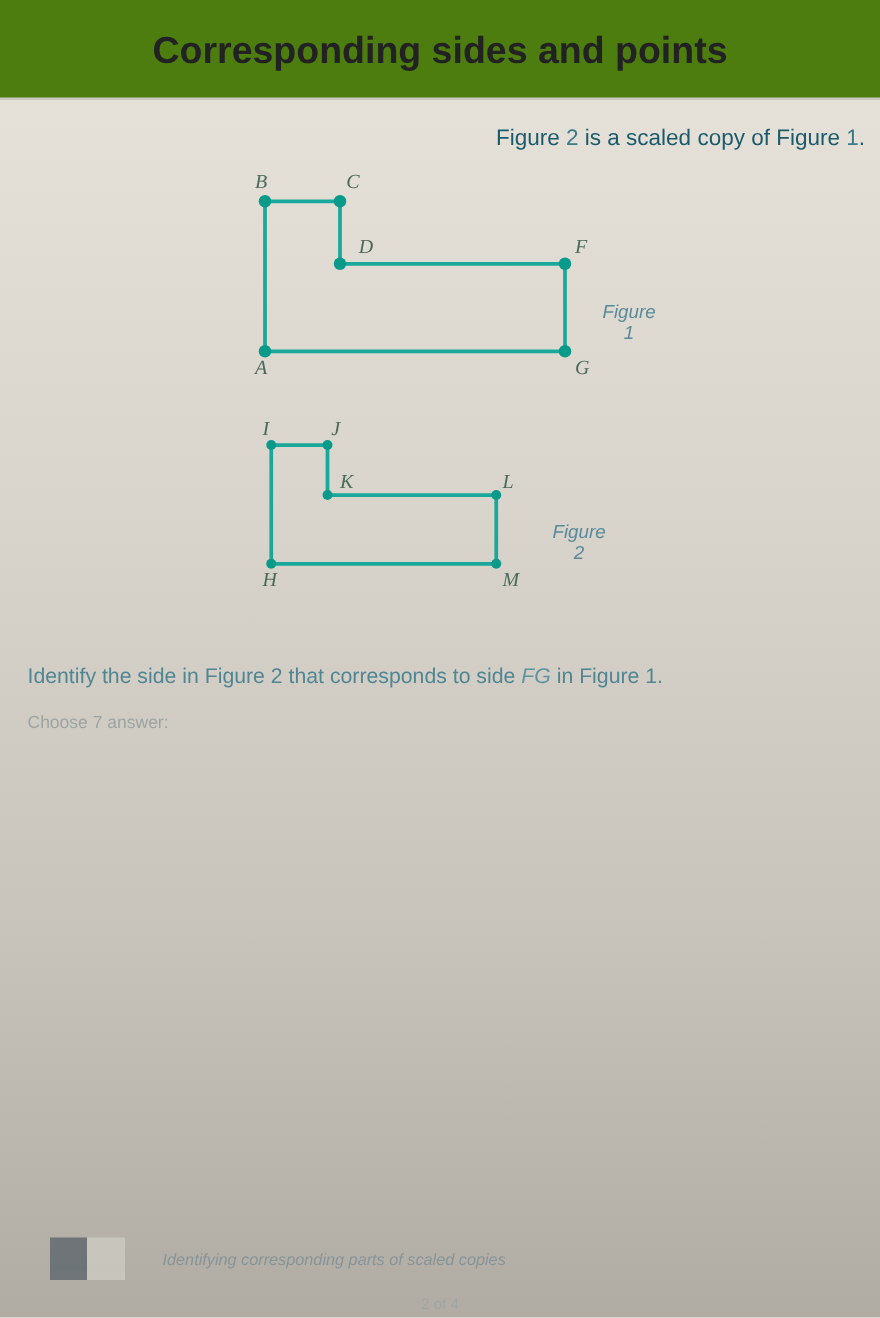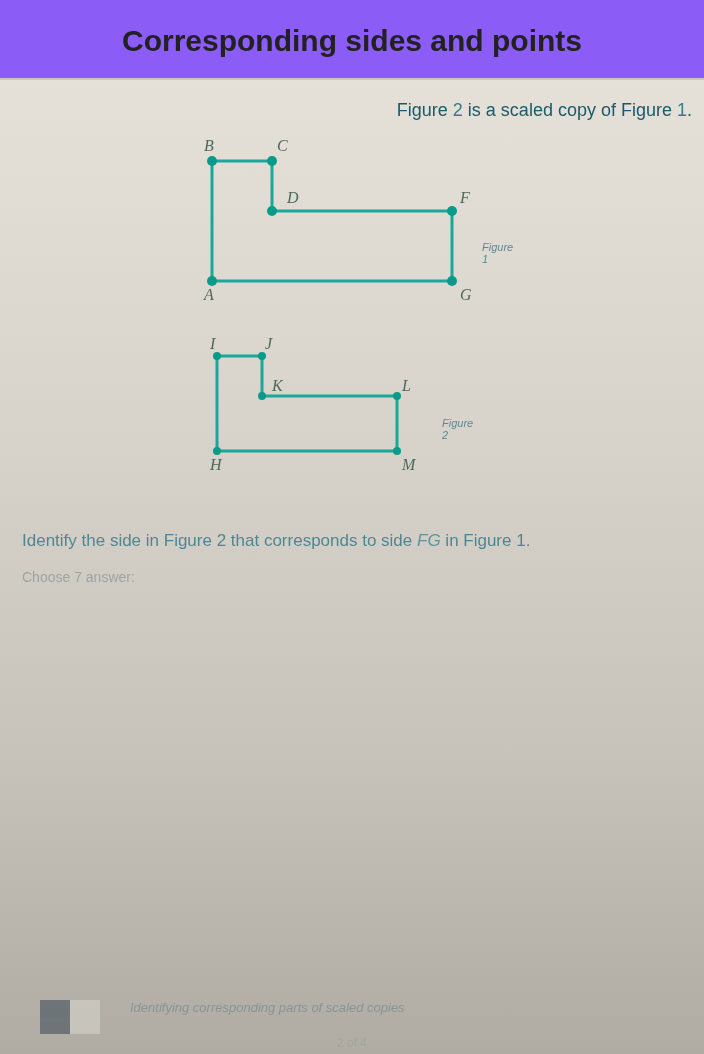--- a/index.html
+++ b/index.html
@@ -4,21 +4,21 @@
 <style>
   * { box-sizing: border-box; margin: 0; padding: 0; }
   body {
     width: 704px;
     height: 1054px;
     font-family: -apple-system, "Segoe UI", Arial, sans-serif;
     background: linear-gradient(to bottom, #e8e4dc 0%, #d8d4cc 40%, #c8c4bc 70%, #b0aca4 100%);
     overflow: hidden;
   }
   .header {
-    background: #8b5cf6;
+    background: #4d7c0f;
     padding: 24px 20px 20px;
     border-bottom: 2px solid #ccc8c0;
   }
   .title {
     font-size: 30px;
     font-weight: bold;
     text-align: center;
     color: #222;
   }
   .content { padding: 20px 12px; }
@@ -30,23 +30,24 @@
   .fig2 { left: 190px; top: 200px; }
   .pt-label {
     position: absolute;
     font-size: 16px;
     font-style: italic;
     color: #4a6a5a;
     font-family: Georgia, serif;
   }
   .fig-label {
     position: absolute;
-    font-size: 11px;
+    font-size: 15px;
     color: #5a8a9a;
     font-style: italic;
+    text-align: center;
   }
   .question {
     font-size: 17px;
     color: #3a7a8a;
     margin: 20px 0 18px 10px;
     opacity: 0.85;
   }
   .side-ref { font-style: italic; color: #4a8a9a; }
   .choose {
     font-size: 14px;
@@ -69,23 +70,24 @@
     background: rgba(220,220,210,0.3);
   }
   .ans-text {
     font-size: 18px;
     font-style: italic;
     color: #5a7a7a;
     font-family: Georgia, serif;
   }
   .footer {
     position: absolute;
-    bottom: 20px;
+    bottom: 30px;
     left: 0; right: 0;
     display: flex;
+    align-items: center;
     padding: 0 40px;
     opacity: 0.5;
   }
   .thumb {
     width: 60px; height: 34px;
     background: linear-gradient(to right, #2a3a4a 50%, #dadad0 50%);
     margin-right: 30px;
   }
   .footer-text { font-size: 13px; color: #5a7a8a; font-style: italic; }
   .counter {

